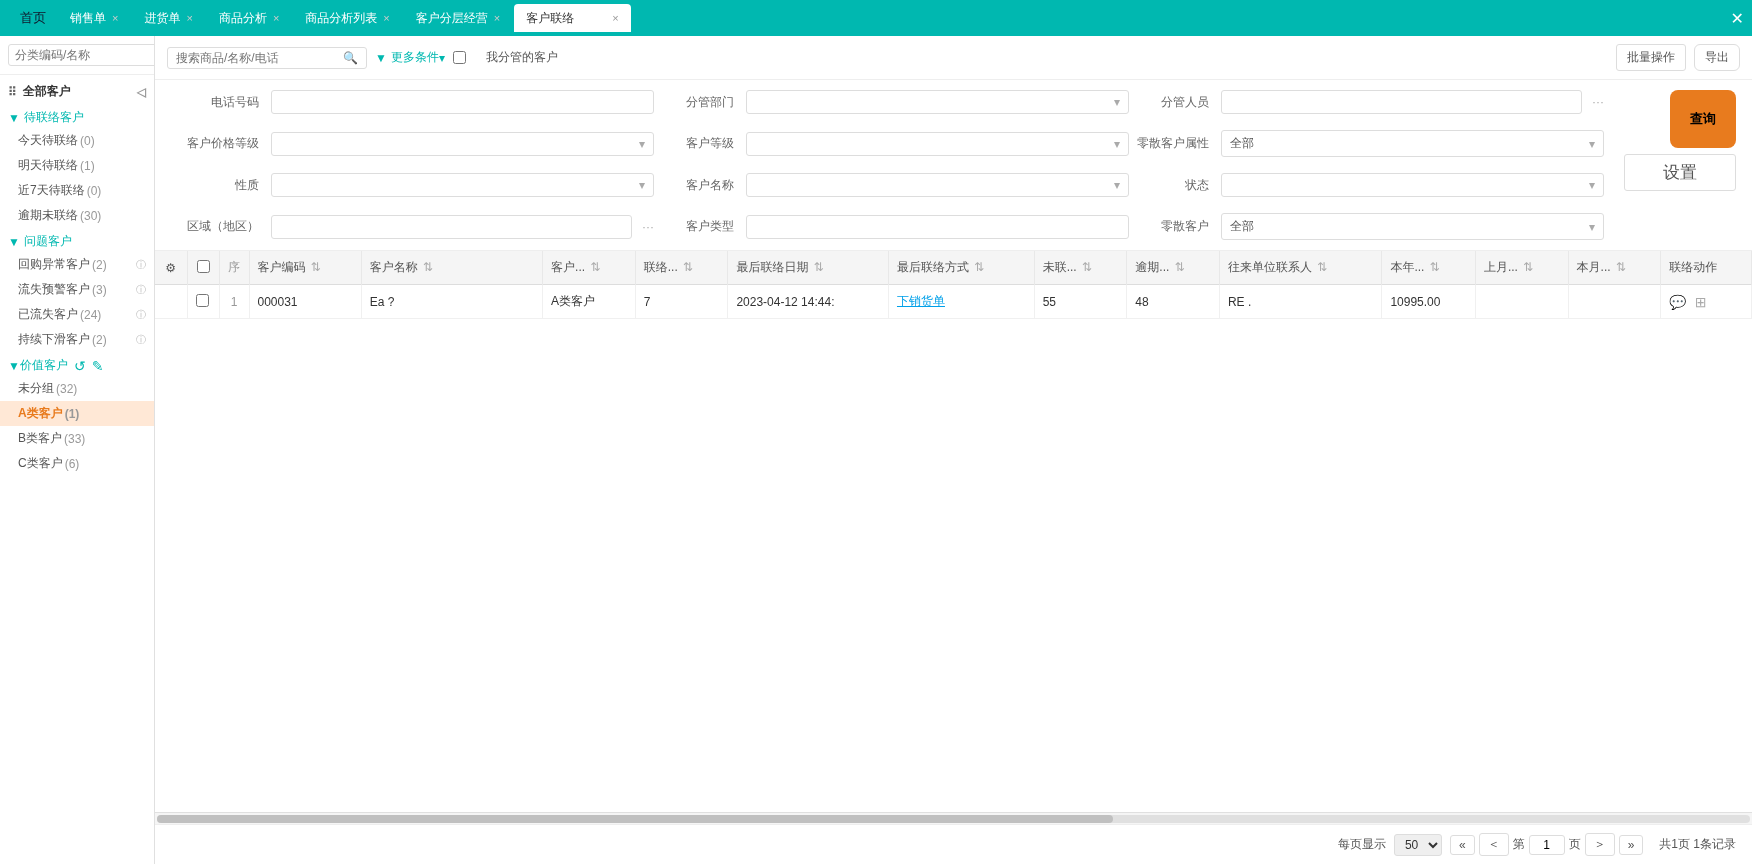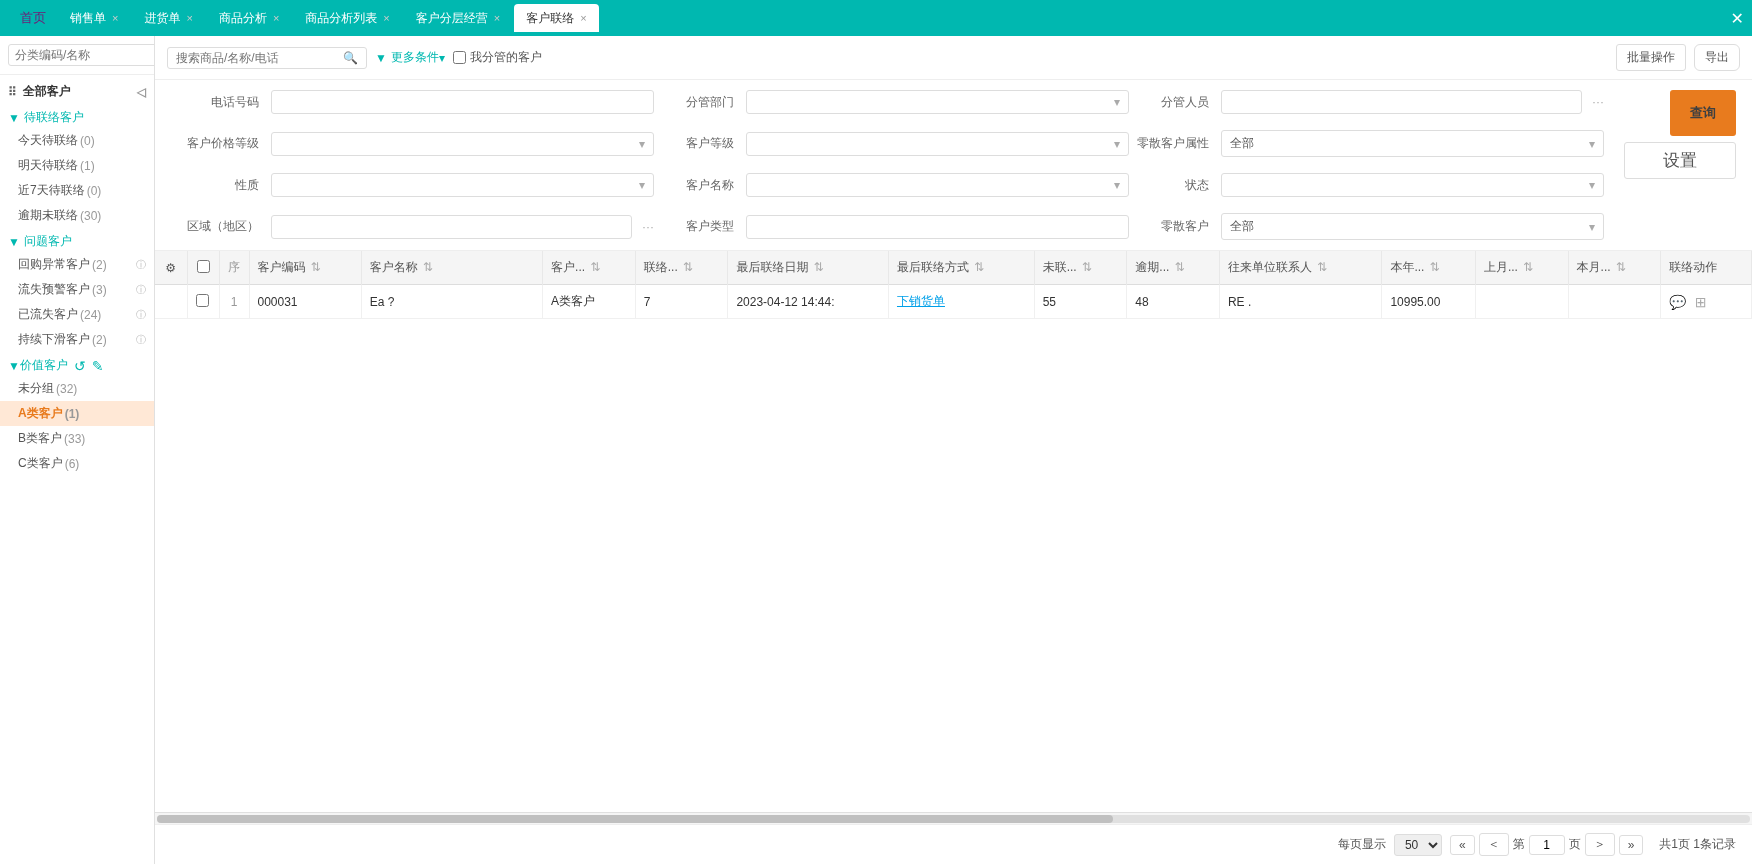--- a/index.html
+++ b/index.html
@@ -8,27 +8,27 @@
     
     .top-nav {
       display: flex; align-items: center; background: #00b8b0; height: 36px; padding: 0 8px;
     }
     .nav-tab {
       display: flex; align-items: center; padding: 0 12px; height: 28px; color: #fff;
       font-size: 13px; cursor: pointer; border-radius: 4px 4px 0 0; margin-right: 2px;
       white-space: nowrap;
     }
     .nav-tab.active {
-      background: #fff; color: #333;
+      background: #fff; color: #333; gap: 32px;
     }
     .nav-tab .close-x {
       margin-left: 6px; font-size: 11px; color: #ccc; cursor: pointer;
     }
     .nav-tab.active .close-x { color: #999; }
-    .nav-home { color: #701a75; font-size: 13px; padding: 0 12px; }
+    .nav-home { color: #0f172a; font-size: 13px; padding: 0 12px; }
     .top-nav-close {
       margin-left: auto; color: #fff; font-size: 16px; cursor: pointer;
     }
 
     
     .main-layout {
       display: flex; height: calc(864px - 36px);
     }
 
     
@@ -85,21 +85,21 @@
       display: flex; border: 1px solid #ddd; border-radius: 3px;
       padding: 3px 8px; width: 200px;
     }
     .filter-search input { border: none; outline: none; font-size: 12px; width: 100%; color: #999; }
     .filter-search .icon { color: #00b8b0; margin-left: 4px; }
     .more-filters {
       display: flex; align-items: center; color: #00b8b0; cursor: pointer; font-size: 12px;
     }
     .more-filters .filter-icon { margin-right: 4px; }
     .my-customers {
-      display: flex; align-items: center; gap: 4px; color: #555; cursor: pointer; font-size: 12px;
+      display: flex; align-items: center; gap: 20px; color: #555; cursor: pointer; font-size: 12px;
     }
     .my-customers input[type=checkbox] { cursor: pointer; }
     .right-actions { margin-left: auto; display: flex; align-items: center; gap: 8px; }
     .btn-bulk { background: #fff; border: 1px solid #ddd; color: #555; padding: 4px 10px; border-radius: 3px; cursor: pointer; font-size: 12px; }
     .btn-export { background: #fff; border: 1px solid #ddd; color: #555; padding: 4px 10px; border-radius: 6px; cursor: pointer; font-size: 12px; }
 
     
     .adv-filter {
       background: #fff; border-bottom: 1px solid #eee; padding: 10px 16px;
     }
@@ -119,22 +119,22 @@
       display: flex; align-items: center; justify-content: space-between; min-width: 0;
     }
     .filter-select .down-arrow { color: #aaa; margin-left: 4px; }
     .filter-input {
       flex: 1; border: 1px solid #ddd; border-radius: 3px; padding: 4px 8px;
       font-size: 12px; outline: none;
     }
     .filter-dots { color: #aaa; cursor: pointer; margin-left: 4px; }
 
     .query-btn {
-      background: #e87b1e; color: #404040; border: none; border-radius: 3px;
-      padding: 14px 20px; cursor: pointer; font-size: 13px; font-weight: bold;
+      background: #e87b1e; color: #000000; border: none; border-radius: 8px;
+      padding: 20px 20px; cursor: pointer; font-size: 13px; font-weight: bold;
     }
     .settings-btn {
       background: #fff; color: #555; border: 1px solid #ddd; border-radius: 3px;
       padding: 6px 16px; cursor: pointer; font-size: 17px; display: block; margin-top: 4px;
       width: 100%;
     }
 
     
     .table-container {
       flex: 1; overflow: auto; background: #fff; margin: 0;

